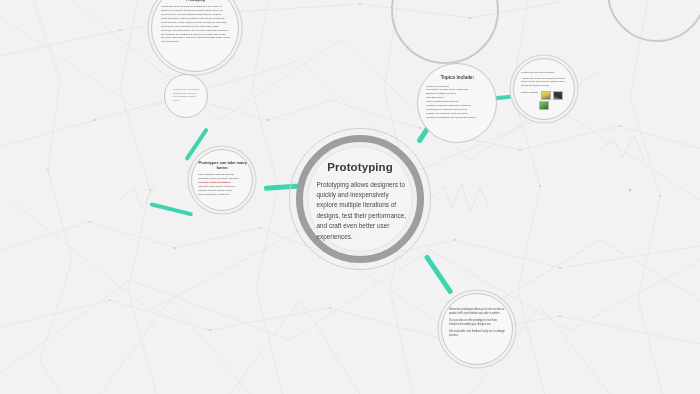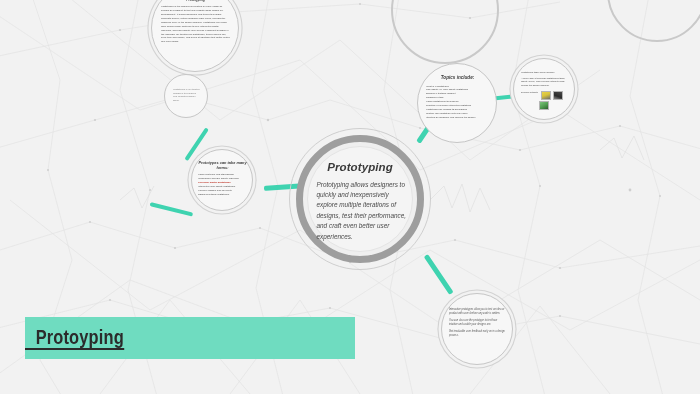--- a/index.html
+++ b/index.html
@@ -4,21 +4,21 @@
 <style>
   html,body{margin:0;padding:0;}
   body{
     width:700px;height:394px;overflow:hidden;position:relative;
     background:#f2f2f2;
     font-family:"Liberation Sans", sans-serif;
   }
   #stage{position:absolute;inset:0;width:700px;height:394px;overflow:hidden;background:#f2f2f2;}
   #netbg{position:absolute;left:0;top:0;width:700px;height:394px;}
 
-  .node{position:absolute;border-radius:50%;box-sizing:border-box;font-style:italic;}
+  .node{position:absolute;border-radius:50%;box-sizing:border-box;}
 
   
   .hero-outer{
     left:289px;top:128px;width:142px;height:142px;
     border:1px solid #cfcfcf;background:transparent;
   }
   .hero-ring{
     left:296px;top:135px;width:128px;height:128px;
     border:7px solid #9e9e9e;background:#efefef;
   }
@@ -248,17 +248,14 @@
     </div>
   </div>
 
   <div class="node hero-outer"></div>
   <div class="node hero-ring"></div>
   <div class="node hero-inner">
     <div class="hero-title">Prototyping</div>
     <div class="hero-body">Prototyping allows designers to quickly and inexpensively explore multiple iterations of designs, test their performance, and craft even better user experiences.</div>
   </div>
 
-  <div id="banner">
-    <span id="banner-text">Protoyping</span>
-  </div>
 
 </div>
 
 </body></html>

